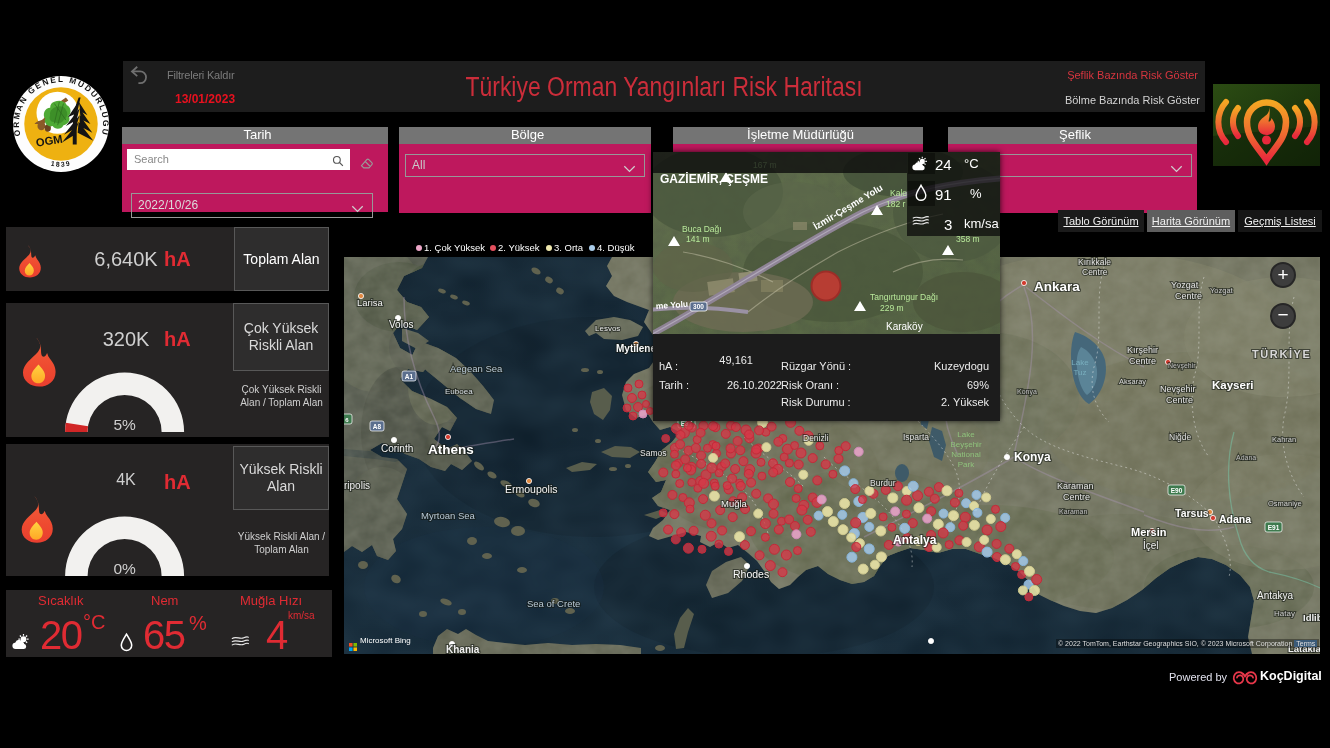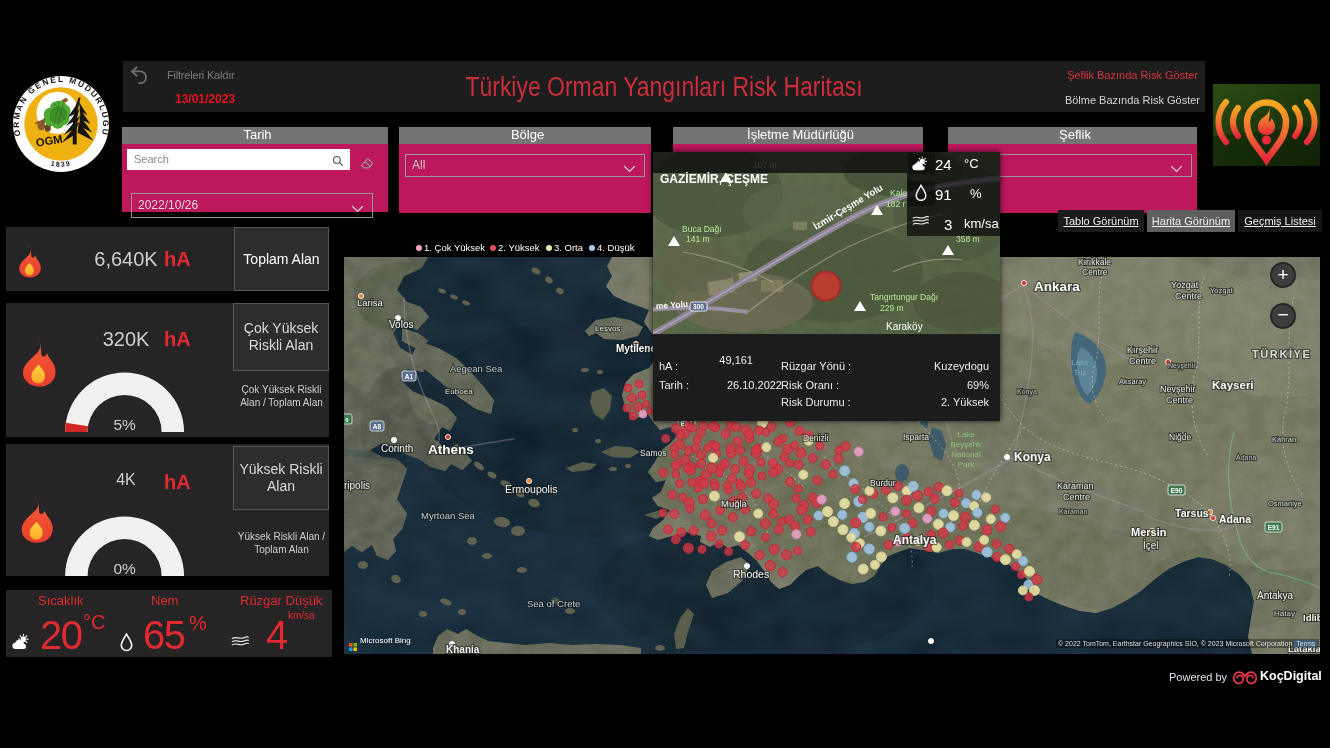--- a/index.html
+++ b/index.html
@@ -203,21 +203,21 @@
           <text x="118.6" y="61" font-family="Liberation Sans, sans-serif" font-size="15.5" fill="#cfcfcf" text-anchor="middle">0%</text>
         </svg>
       </div>
   <div class="abs" style="left:227px; top:2px; width:96px; height:64px; background:#2e2d2d; border:1px solid #585858; color:#dadada; font-size:14px; display:flex; align-items:center; justify-content:center; text-align:center; line-height:1.18;">Yüksek Riskli<br>Alan</div>
   <div class="abs" style="left:228px; top:86px; width:95px; color:#cfcfcf; font-size:10px; text-align:center; line-height:1.3;">Yüksek Riskli Alan /<br>Toplam Alan</div>
 </div>
 
 <div class="abs" style="left:6px; top:590px; width:326px; height:67px; background:#262424; color:#e02b33;">
   <div class="abs" style="left:32px; top:3px; font-size:13px;">Sıcaklık</div>
   <div class="abs" style="left:145px; top:3px; font-size:13px;">Nem</div>
-  <div class="abs" style="left:234px; top:3px; font-size:13px;">Rüzgar Düşük</div>
+  <div class="abs" style="left:234px; top:3px; font-size:13px;">Muğla Hızı</div>
   <div class="abs" style="left:282px; top:20px; font-size:10px;">km/sa</div>
   <div class="abs" style="left:6px; top:42px;"><svg width="19" height="19" viewBox="0 0 24 24">
           <g fill="#fff">
             <circle cx="14.5" cy="9" r="3.6"></circle>
             <g stroke="#fff" stroke-width="1.5">
               <path d="M14.5,2.5 v2.2"></path>
               <path d="M14.5,13.3 v2.2"></path>
               <path d="M8,9 h2.2"></path>
               <path d="M18.8,9 h2.2"></path>
               <path d="M9.9,4.4 l1.6,1.6"></path>

